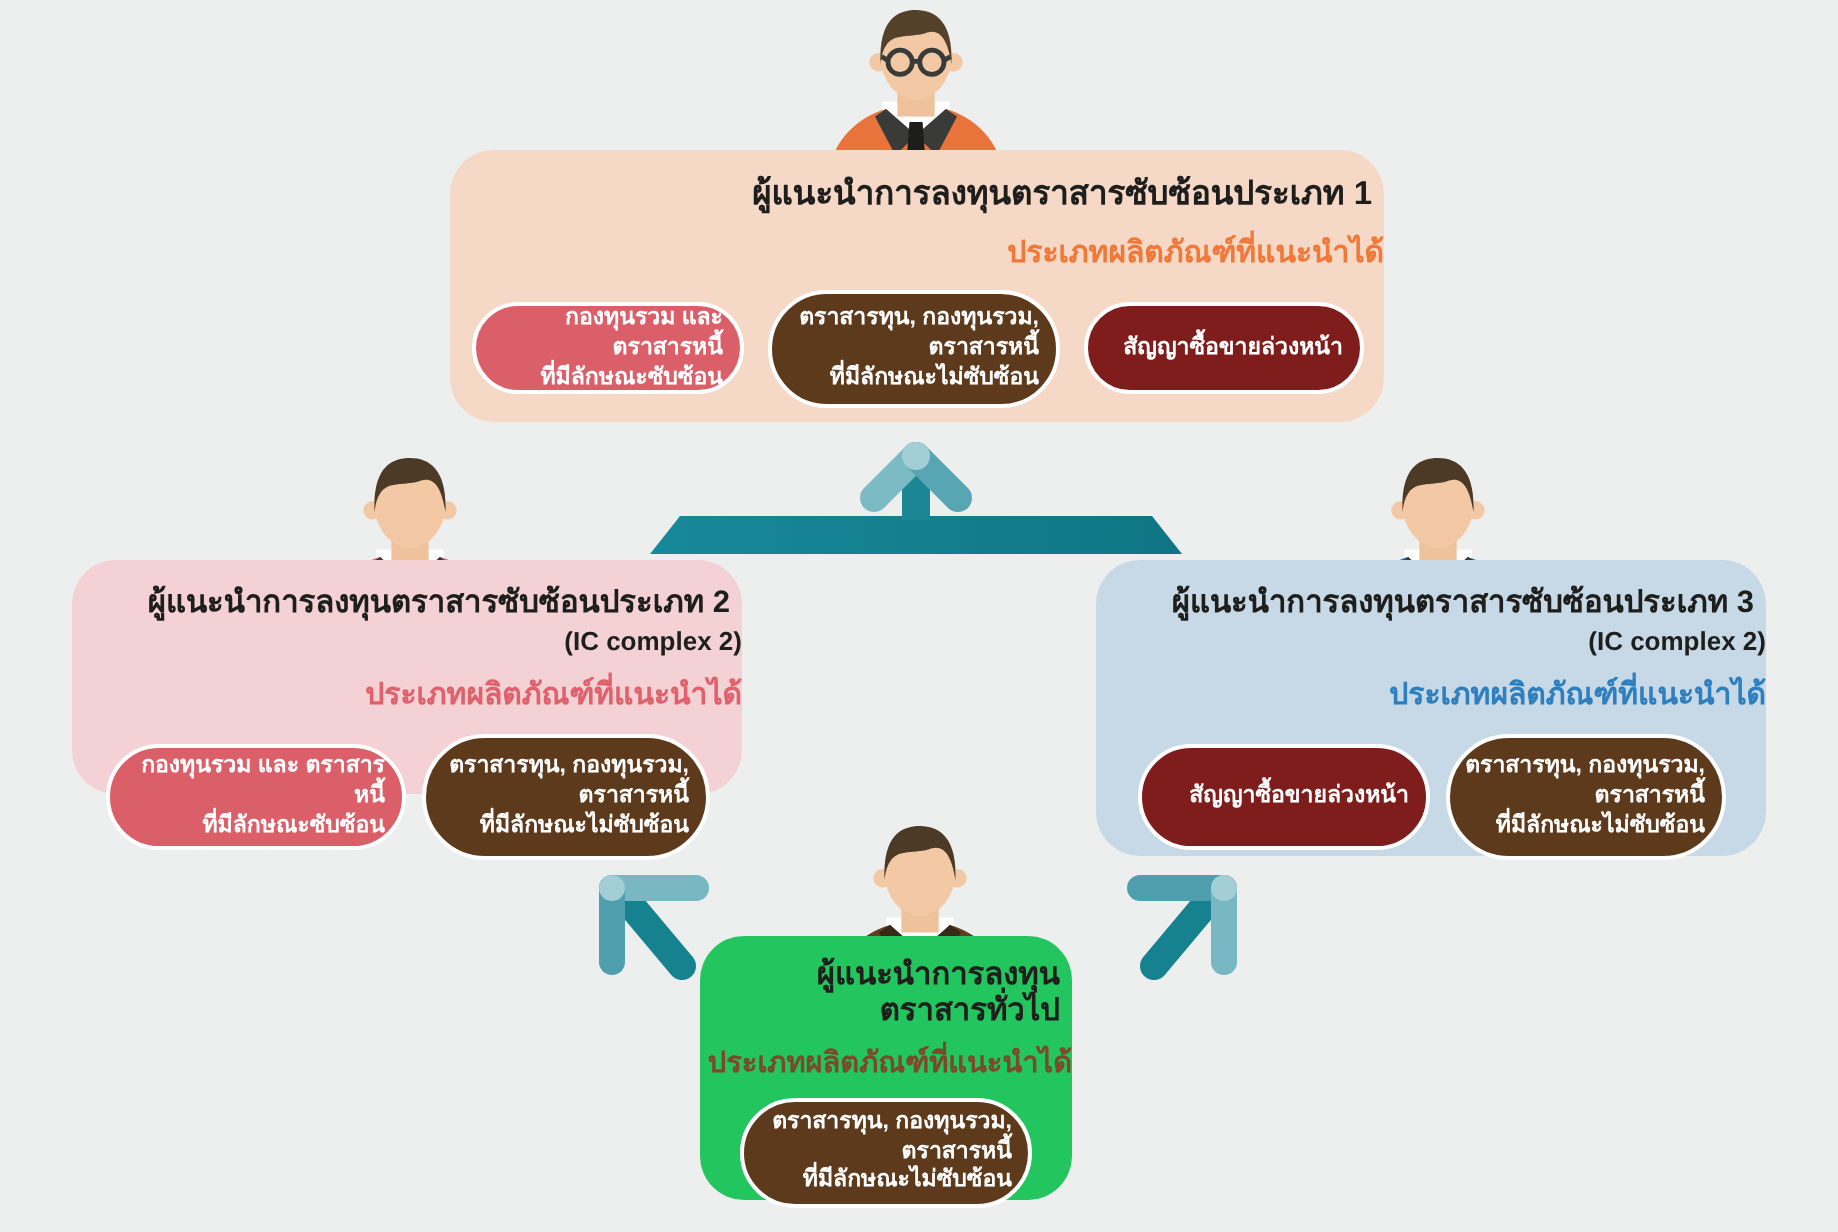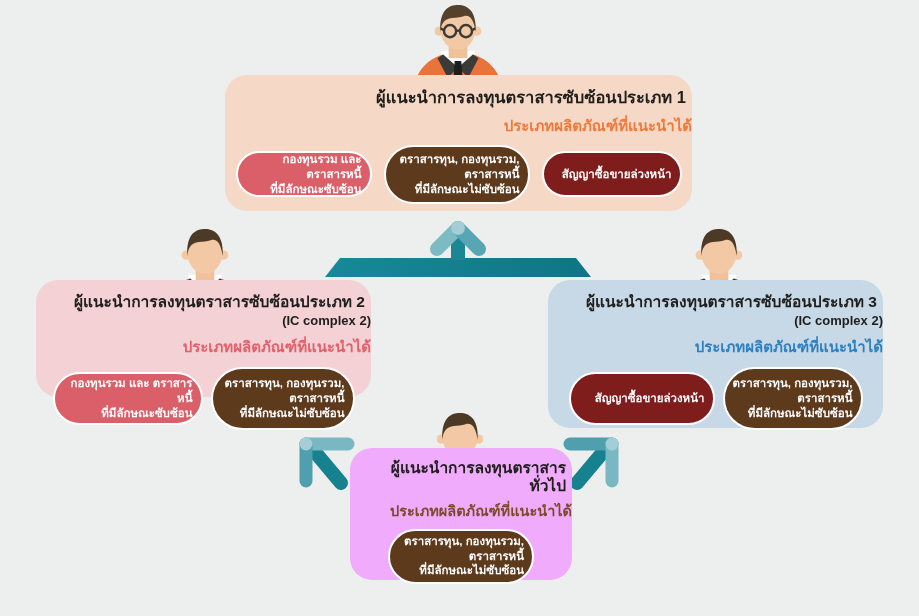--- a/index.html
+++ b/index.html
@@ -15,21 +15,21 @@
   .node{
     position:absolute;
     border-radius:22px;
     text-align:right;
     z-index:3;
     box-sizing:border-box;
   }
   .node-top   {left:225px;top:75px; width:467px;height:136px;background:#f5d8c6;}
   .node-left  {left:36px; top:280px;width:335px;height:117px;background:#f3d1d4;}
   .node-right {left:548px;top:280px;width:335px;height:148px;background:#c7d9e6;}
-  .node-bottom{left:350px;top:448px;width:222px;height:132px;background:#f0abfc;}
+  .node-bottom{left:350px;top:468px;width:186px;height:132px;background:#22c55e;}
   .node h2{
     margin:13px 6px 0 6px;
     font-size:16.5px;line-height:1.15;
     font-weight:700;color:#1e1e1c;
   }
   .node-left h2,.node-right h2{font-size:15.5px;}
   .node-bottom h2{font-size:15.5px;margin-top:11px;}
   .subtitle{
     font-size:13px;font-weight:700;color:#1e1e1c;margin-top:2px;
   }

